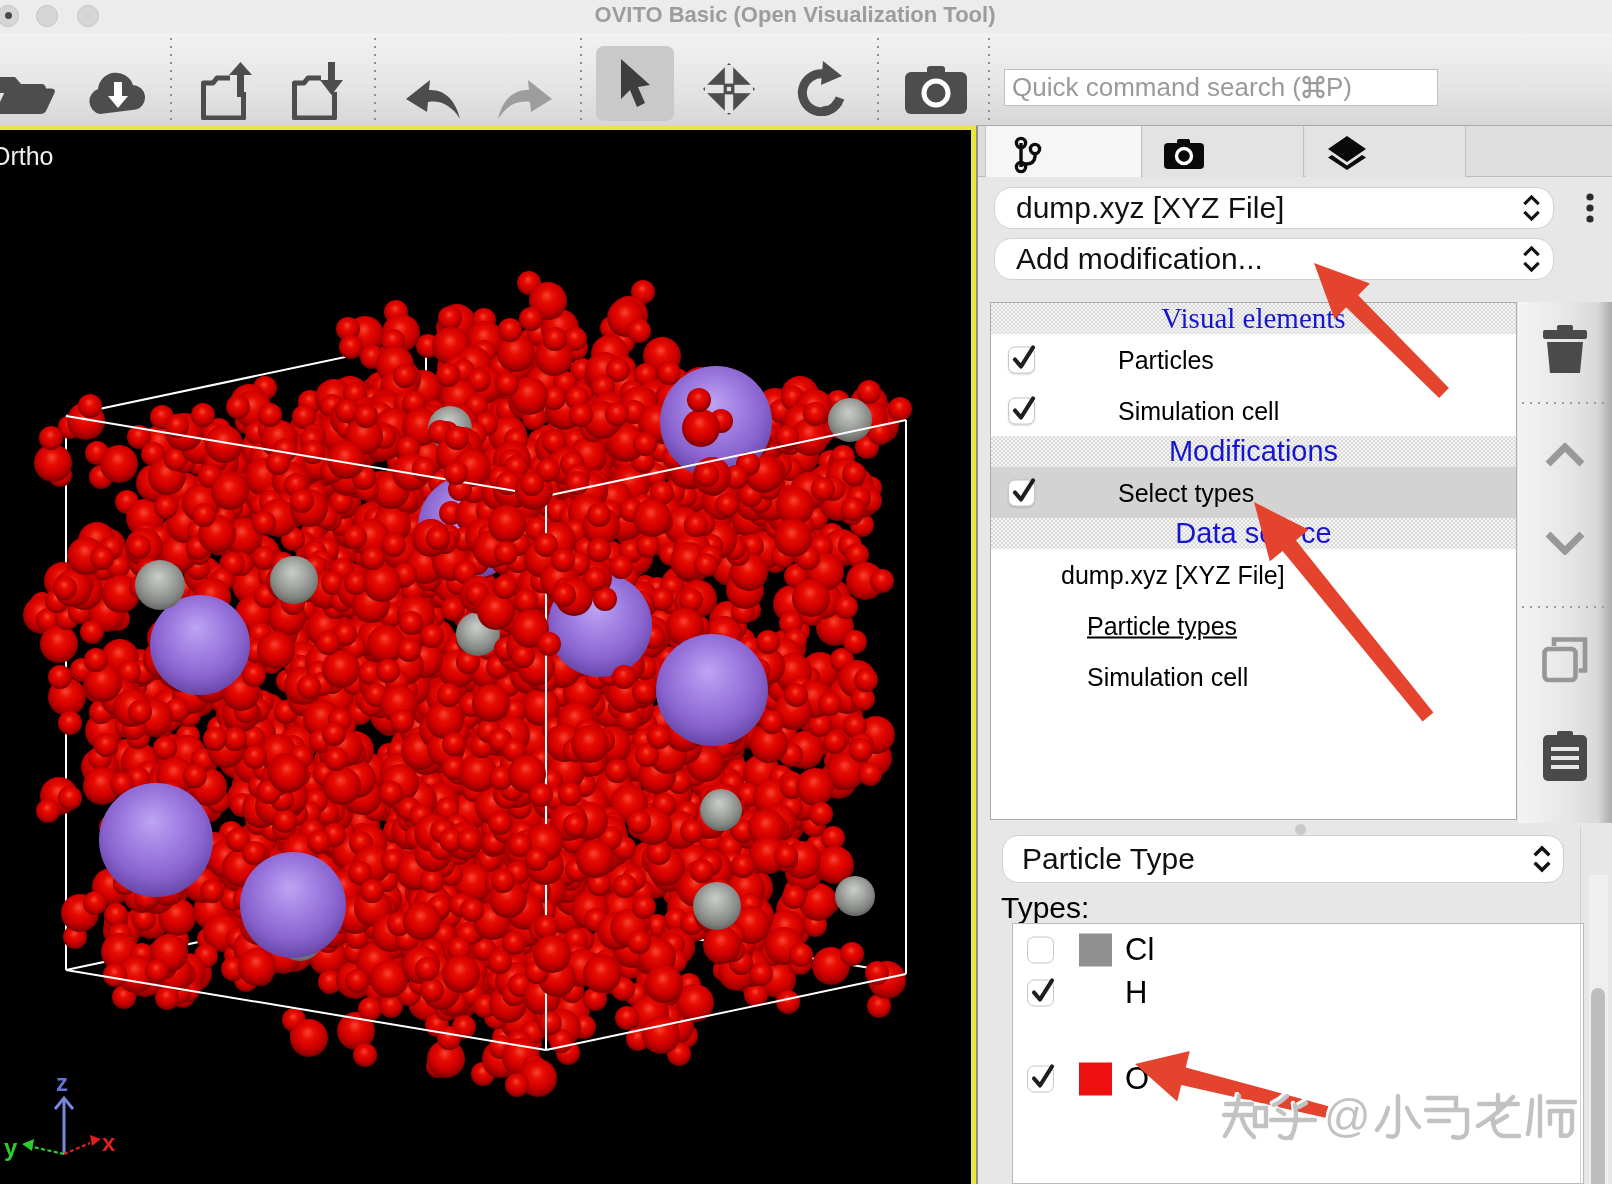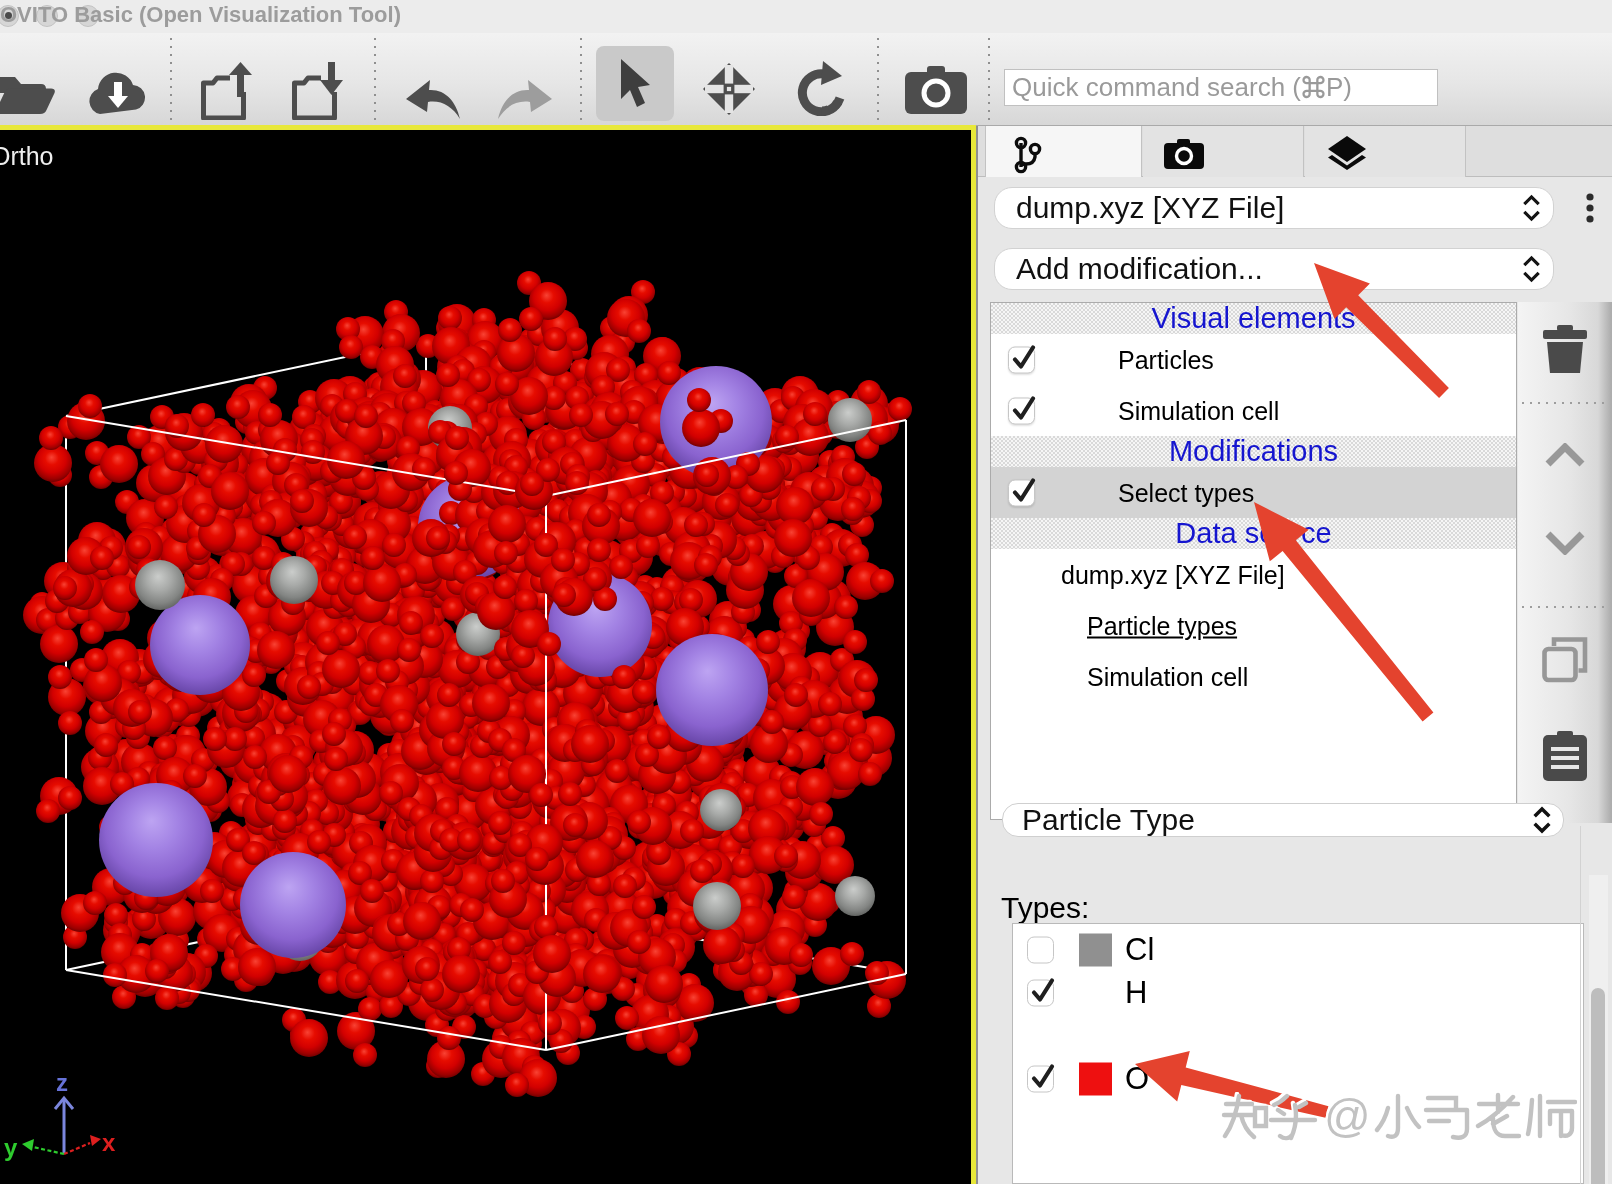--- a/index.html
+++ b/index.html
@@ -4,21 +4,21 @@
 * { margin:0; padding:0; box-sizing:border-box; }
 html,body { width:1612px; height:1184px; overflow:hidden;
   font-family:"Liberation Sans", sans-serif; background:#e7e7e7; }
 .abs { position:absolute; }
 
 
 #titlebar { position:absolute; left:0; top:0; width:1612px; height:33px;
   background:#ececec; }
 .tl { position:absolute; top:5px; width:22px; height:22px; border-radius:50%;
   background:#d6d6d6; border:1px solid #c3c3c3; }
-#title { position:absolute; top:2px; left:0; width:1590px; text-align:left;
+#title { position:absolute; top:2px; left:0; width:1590px; text-align:center;
   font-size:22px; font-weight:bold; color:#9c9c9c; }
 
 
 #toolbar { position:absolute; left:0; top:33px; width:1612px; height:93px;
   background:linear-gradient(#f2f2f2, #e6e6e6 55%, #d7d7d7);
   border-bottom:1px solid #a9a9a9; }
 .tsep { position:absolute; top:5px; height:85px; width:2px;
   background-image:repeating-linear-gradient(#8f8f8f 0 2px, transparent 2px 8px); }
 .tbtn { position:absolute; top:12px; }
 #selbtn { position:absolute; left:596px; top:13px; width:78px; height:75px;
@@ -62,21 +62,21 @@
   border-radius:7px; box-shadow:0 1px 2px rgba(0,0,0,0.12); }
 .chk { position:absolute; left:-2px; top:-6px; }
 
 
 #btncol { position:absolute; left:540px; top:176px; width:94px; height:521px;
   background:linear-gradient(to right,#f4f4f4,#e6e6e6 55%,#d8d8d8 85%,#adadad 99%); }
 .hsep { position:absolute; left:4px; width:84px; height:2px;
   background-image:repeating-linear-gradient(90deg,#9d9d9d 0 2px, transparent 2px 8px); }
 
 
-#ptcombo { position:absolute; left:24px; top:677px; width:562px; height:34px;
+#ptcombo { position:absolute; left:24px; top:709px; width:562px; height:48px;
   background:#fff; border:1px solid #cfcfcf; border-radius:16px; font-size:30px; }
 #typeslbl { position:absolute; left:23px; top:765px; font-size:30px; color:#000; }
 #typesbox { position:absolute; left:34px; top:797px; width:572px; height:261px;
   background:#fff; border:1px solid #b9b9b9; }
 .trow { position:absolute; left:0; width:570px; height:43px; }
 .sq { position:absolute; left:66px; top:50%; transform:translateY(-50%);
   width:33px; height:33px; }
 .ttxt { position:absolute; left:112px; top:50%; transform:translateY(-50%);
   font-size:31px; color:#000; }
 .tcb { position:absolute; left:14px; top:50%; transform:translateY(-50%);
@@ -3770,29 +3770,29 @@
       <svg class="updown" width="23" height="29" viewBox="0 0 24 30">
 <path d="M4.5 11 L12 3.5 L19.5 11" fill="none" stroke="#141414" stroke-width="3.3"></path>
 <path d="M4.5 19 L12 26.5 L19.5 19" fill="none" stroke="#141414" stroke-width="3.3"></path>
       </svg>
     </div>
 <svg class="abs" style="left:607px;top:66px;" width="10" height="36" viewBox="0 0 10 36">
 <circle cx="5" cy="5" r="3.6" fill="#2c2c2c"></circle>
       <circle cx="5" cy="16" r="3.6" fill="#2c2c2c"></circle>
 <circle cx="5" cy="27" r="3.6" fill="#2c2c2c"></circle>
     </svg>
-<div class="combo" style="left:16px;top:122px;width:560px;height:42px;">
+<div class="combo" style="left:16px;top:112px;width:560px;height:42px;">
       <span class="lbl">Add modification...</span>
       <svg class="updown" width="23" height="29" viewBox="0 0 24 30">
 <path d="M4.5 11 L12 3.5 L19.5 11" fill="none" stroke="#141414" stroke-width="3.3"></path>
 <path d="M4.5 19 L12 26.5 L19.5 19" fill="none" stroke="#141414" stroke-width="3.3"></path>
       </svg>
     </div>
 <div id="listbox">
-<div class="hdr" style="top:0px;">Visual elements</div>
+<div class="hdr" style="top:0px;font-family:Liberation Serif, serif;">Visual elements</div>
 <div class="row" style="top:31px;">
         <span class="cb">
           <svg class="chk" width="32" height="32" viewBox="0 0 32 32">
 <path d="M8 18 L14 25 L26 6" fill="none" stroke="#1f1f1f" stroke-width="4.2" stroke-linecap="round" stroke-linejoin="round"></path>
           </svg>
         </span>
         <span class="rowtxt">Particles</span>
       </div>
 <div class="row" style="top:82px;">
         <span class="cb">

